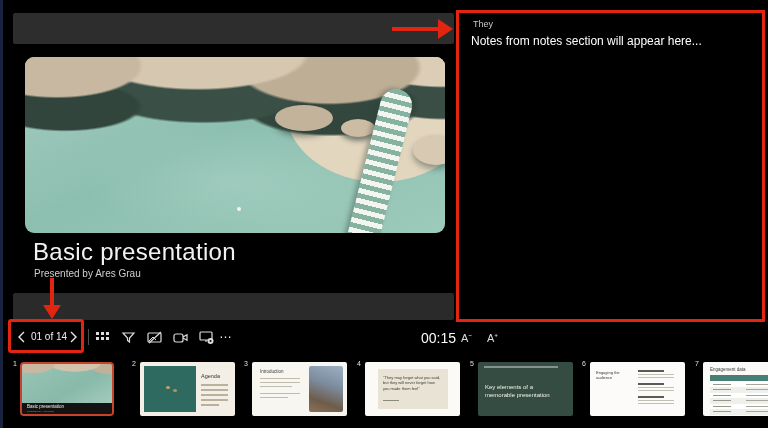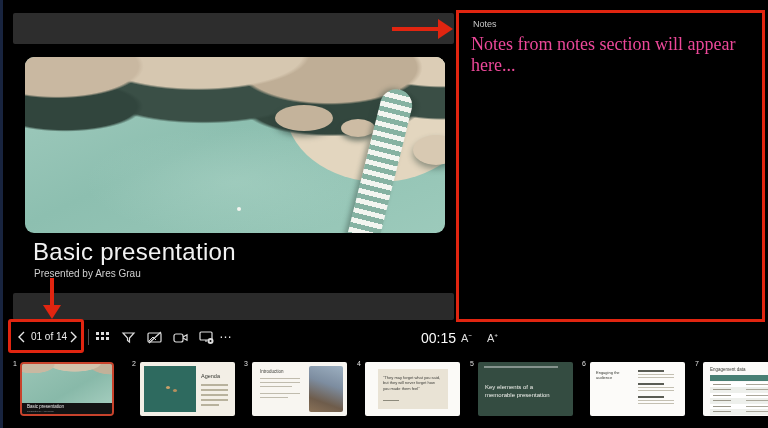--- a/index.html
+++ b/index.html
@@ -56,21 +56,21 @@
   .swimmer { left:212px; top:150px; width:4px; height:4px; border-radius:50%; background:#f5f5f0; }
 
   #slide-title { left:33px; top:238px; font-size:24px; color:#f2f2f2; letter-spacing:.3px; }
   #slide-subtitle { left:34px; top:268px; font-size:10px; color:#cfcfcf; }
 
   
   #notes-panel { left:456px; top:10px; width:309px; height:312px;
     border:3px solid #e12510; background:#000; }
   #notes-label { position:absolute; left:14px; top:6px; font-size:9px; color:#c8c8c8; }
   #notes-body { position:absolute; left:12px; top:21px; width:285px;
-    font-size:18px; color:#ec4899;font-family:Liberation Serif, serif; }
+    font-size:12px; color:#ffffff; }
   #prev-btn { left:15px; top:329px; width:14px; height:16px; }
   #next-btn { left:66px; top:329px; width:14px; height:16px; }
   #counter { left:30px; top:331px; width:38px; text-align:center; font-size:10px; color:#f0f0f0; }
   #tb-divider { left:88px; top:329px; width:1px; height:16px; background:#4d4d4d; }
   .tb-icon { top:329px; width:17px; height:17px; }
   #more-btn { left:219px; top:326px; font-size:13px; color:#e8e8e8; letter-spacing:1px; }
   #timer { left:416px; top:330px; width:40px; text-align:right; font-size:14px; color:#fbfbfb; }
   .font-btn { top:330px; font-size:11px; color:#dcdcdc; }
   #font-dec { left:461px; } #font-inc { left:487px; }
 
@@ -140,21 +140,21 @@
   <div class="abs swimmer"></div>
 </div>
 <div class="abs" id="slide-title">Basic presentation</div>
 <div class="abs" id="slide-subtitle">Presented by Ares Grau</div>
 
 <div class="abs red" id="arrow-counter-line"></div>
 <div class="abs" id="arrow-counter-head"></div>
 <div class="abs" id="counter-box"></div>
 
 <div class="abs" id="notes-panel">
-  <div id="notes-label">Notes</div>
+  <div id="notes-label">They</div>
   <div id="notes-body">Notes from notes section will appear here...</div>
 </div>
 
 <div class="abs" id="prev-btn">
   <span>
     <svg width="14" height="16" viewBox="0 0 14 16">
         <polyline points="9,3 4,8 9,13" fill="none" stroke="#e8e8e8" stroke-width="1.4"></polyline>
       </svg>
   </span>
 </div>

